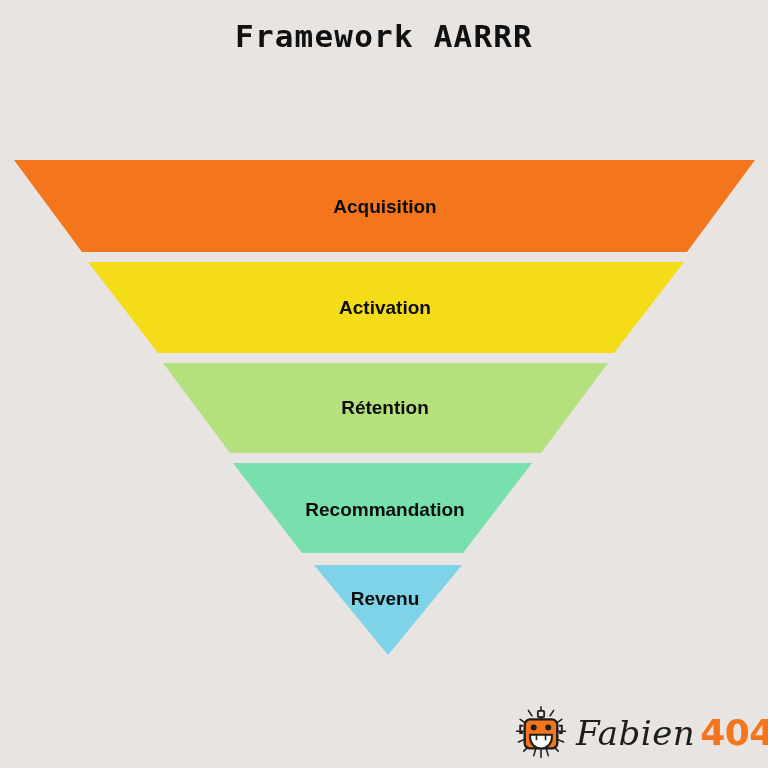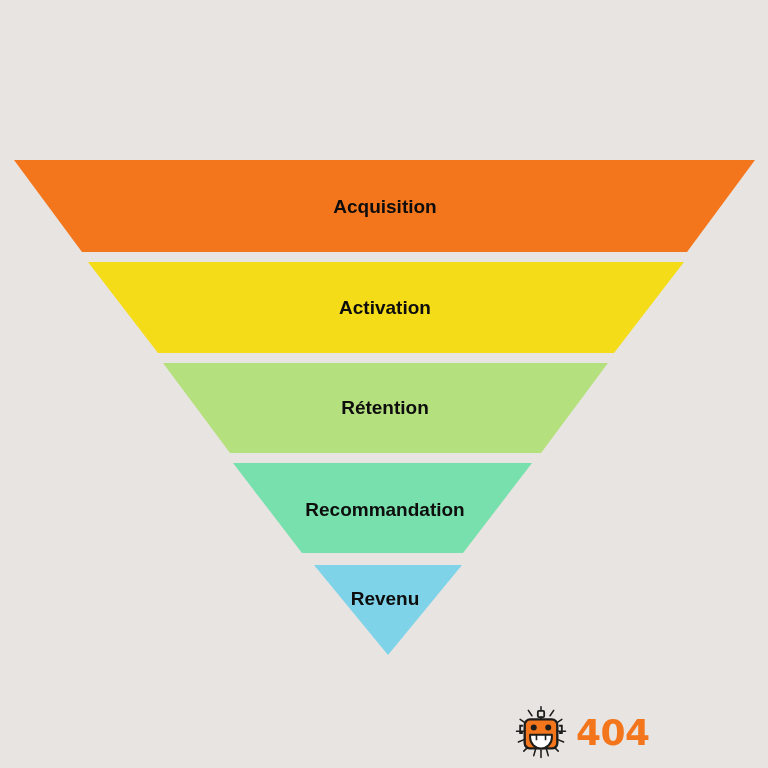--- a/index.html
+++ b/index.html
@@ -87,20 +87,21 @@
     color: #f3761c;
     letter-spacing: -0.5px;
     line-height: 1;
   }
 </style>
 </head>
 <body>
 
 <div class="page" style="background: rgb(232, 228, 225);">
 
+  <div class="title">Framework AARRR</div>
 
   <div class="funnel-wrap">
     <svg class="funnel" viewBox="0 0 768 700" xmlns="http://www.w3.org/2000/svg">
 
       <polygon points="14,160 755,160 687,252 82,252" fill="#f3761c"></polygon>
       <polygon points="88,262 684,262 614,353 158,353" fill="#f5dc18"></polygon>
       <polygon points="163,363 608,363 541,453 230,453" fill="#b5e07e"></polygon>
       <polygon points="233,463 532,463 463,553 302,553" fill="#77e0ac"></polygon>
       <polygon points="314,565 462,565 388,655 388,655" fill="#7ed3e8"></polygon>
 
@@ -135,17 +136,18 @@
       <rect x="14" y="17" width="36" height="32" rx="6" fill="#f3761c" stroke="#1d1d1b" stroke-width="2.6"></rect>
       <circle cx="24" cy="26" r="3.3" fill="#1d1d1b"></circle>
       <circle cx="40" cy="26" r="3.3" fill="#1d1d1b"></circle>
       <path d="M20 34 h24 v3 a12 12 0 0 1 -24 0 z" fill="#ffffff" stroke="#1d1d1b" stroke-width="2.2" stroke-linejoin="round"></path>
       <line x1="27" y1="34" x2="27" y2="40" stroke="#1d1d1b" stroke-width="1.8"></line>
       <line x1="37" y1="34" x2="37" y2="40" stroke="#1d1d1b" stroke-width="1.8"></line>
       <path d="M12 24 h-3 v8 h3" stroke="#1d1d1b" stroke-width="2" fill="none"></path>
       <path d="M52 24 h3 v8 h-3" stroke="#1d1d1b" stroke-width="2" fill="none"></path>
     </svg>
     <div class="logo-text">
+      <span class="logo-name">Fabien</span>
         <span class="logo-num">404</span>
     </div>
   </div>
 
 </div>
 
 </body></html>

